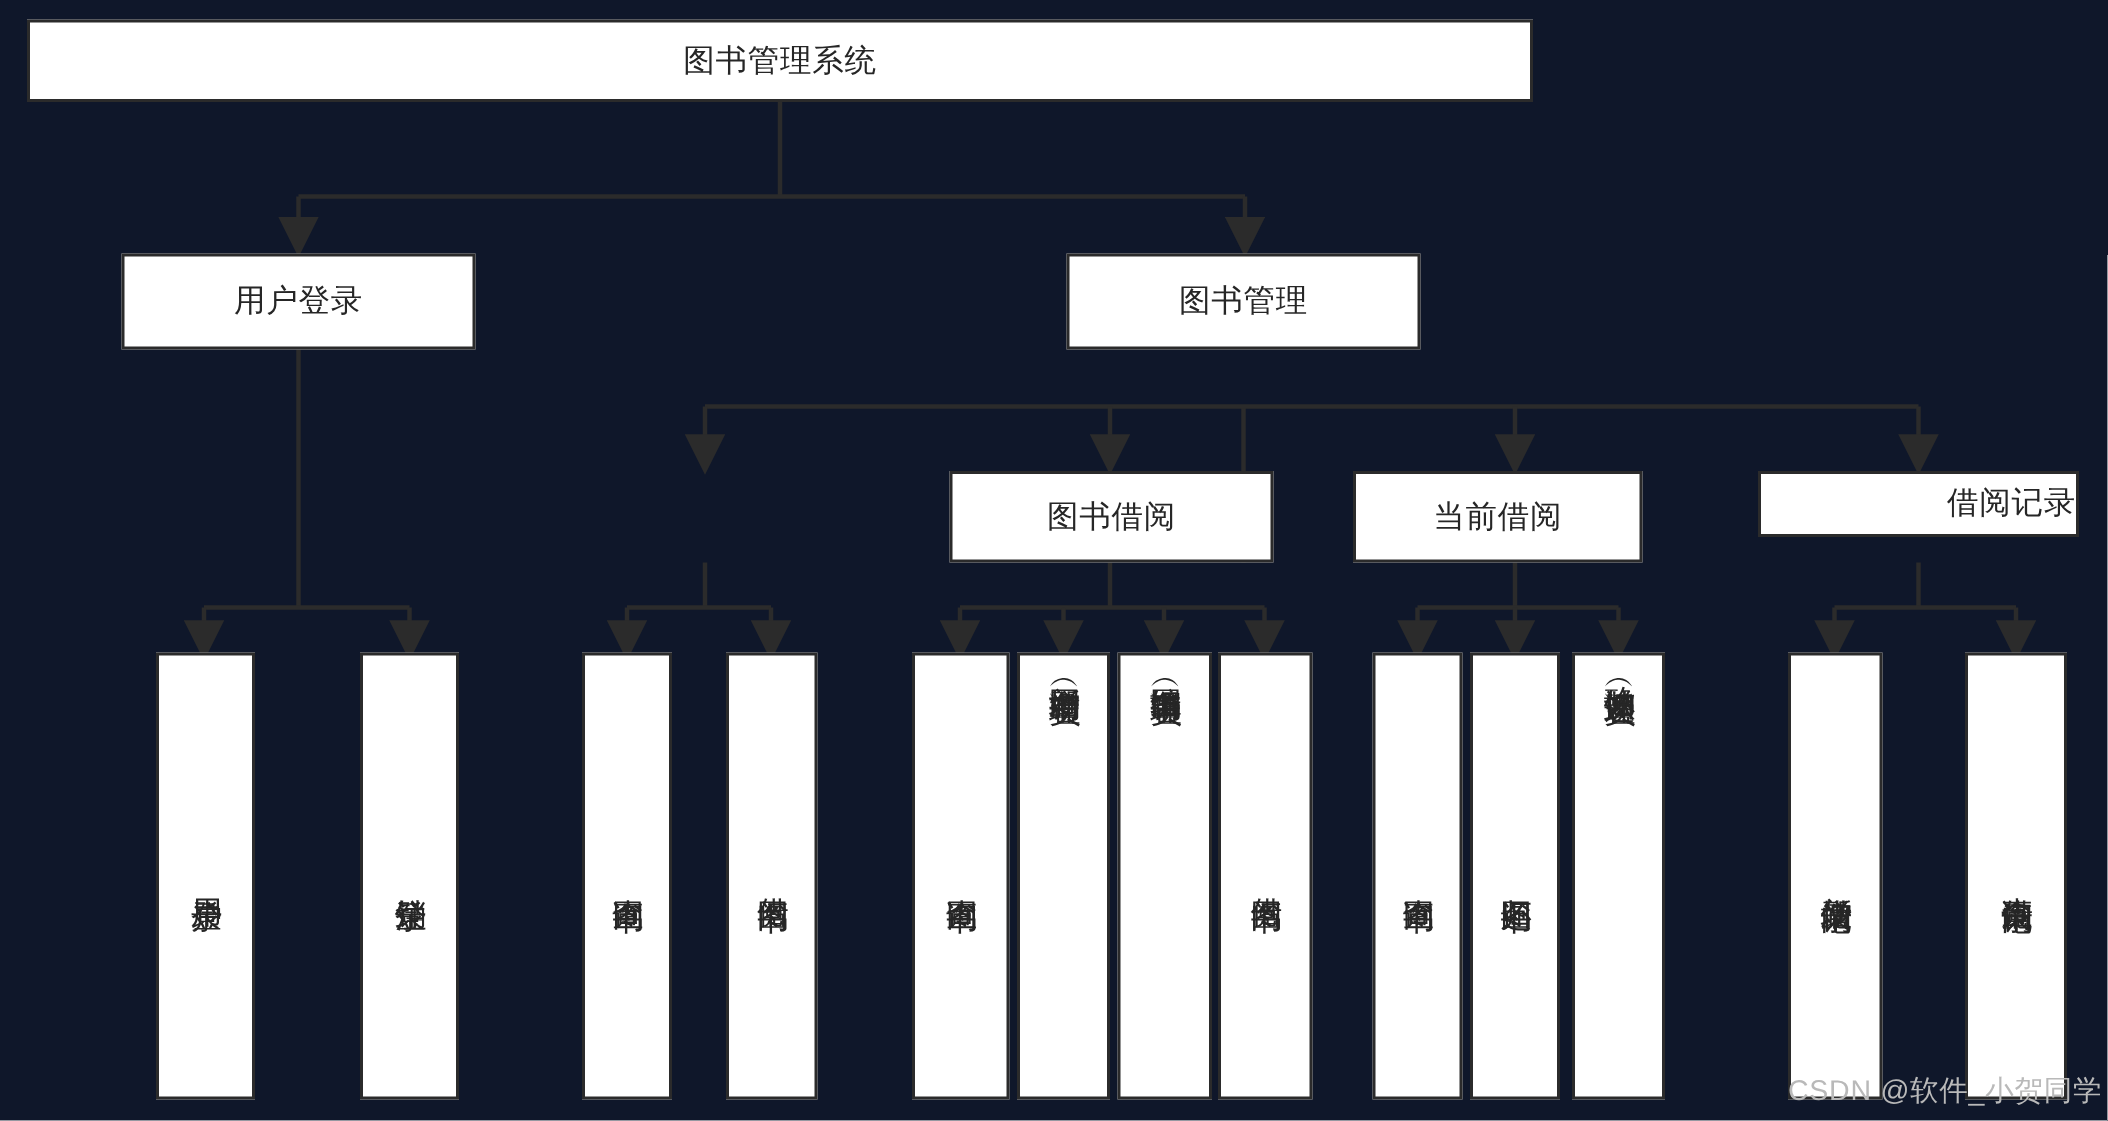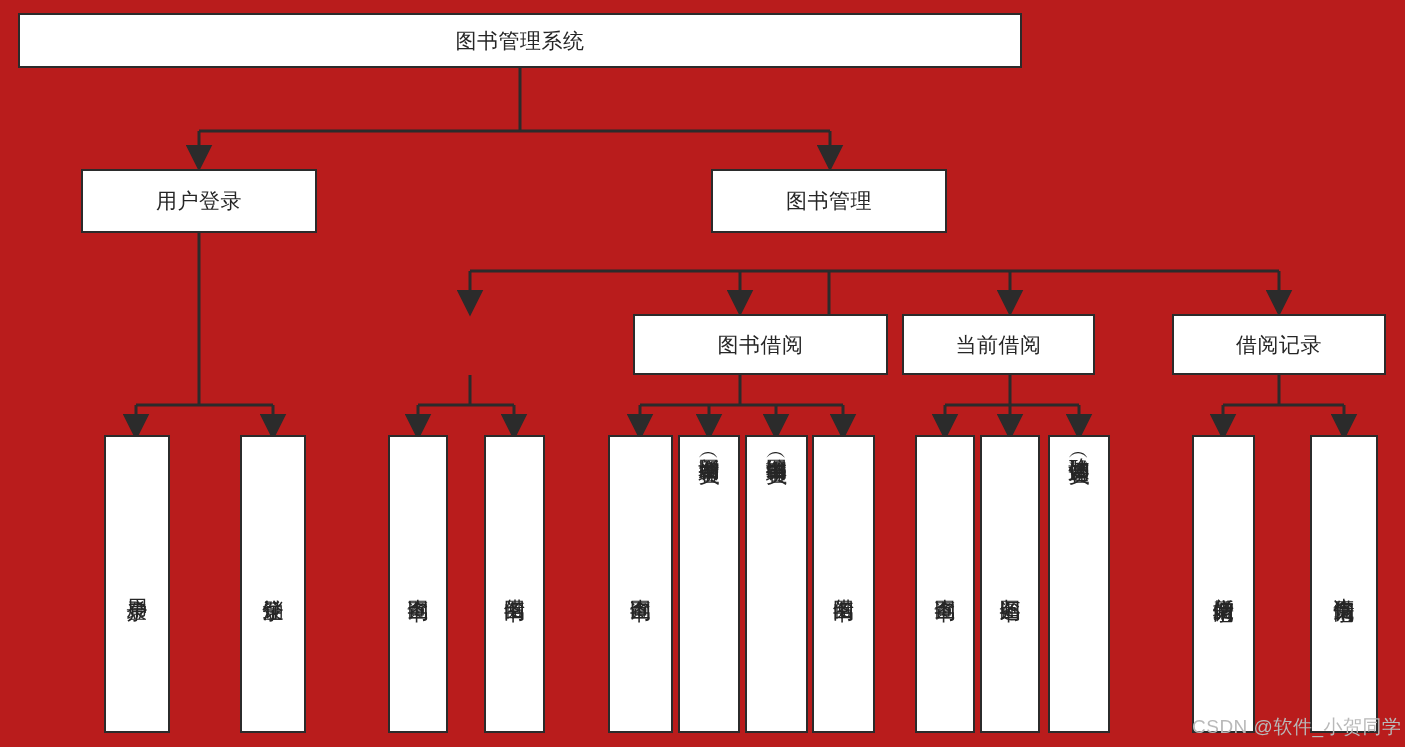--- a/index.html
+++ b/index.html
@@ -7,21 +7,21 @@
     padding: 0;
     background: #ffffff;
   }
   body {
     font-family: "Liberation Sans", "DejaVu Sans", sans-serif;
   }
   #canvas {
     position: relative;
     width: 1405px;
     height: 747px;
-    background: #b91c1c;
+    background: #0f172a;
     overflow: hidden;
   }
   svg#connectors {
     position: absolute;
     left: 0;
     top: 0;
     width: 1405px;
     height: 747px;
     pointer-events: none;
   }
@@ -126,27 +126,27 @@
     <span>图书管理系统</span>
   </div>
 
   <div class="node node-h" style="left:81px; top:169px; width:236px; height:64px;">
     <span>用户登录</span>
   </div>
   <div class="node node-h" style="left:711px; top:169px; width:236px; height:64px;">
     <span>图书管理</span>
   </div>
 
-  <div class="node node-h" style="left:633px; top:314px; width:255px; height:61px;justify-content:center;">
+  <div class="node node-h" style="left:633px; top:314px; width:216px; height:61px;justify-content:center;">
     <span>图书借阅</span>
   </div>
   <div class="node node-h" style="left:902px; top:314px; width:193px; height:61px;">
     <span>当前借阅</span>
   </div>
-  <div class="node node-h" style="left:1172px; top:314px; width:214px; height:61px;">
+  <div class="node node-h" style="left:1172px; top:314px; width:214px; height:44px;justify-content:flex-end;">
     <span>借阅记录</span>
   </div>
 
   <div class="node node-v" style="left:104px; top:435px; width:66px; height:298px;">
     <span class="vtext">用户登录</span>
   </div>
   <div class="node node-v" style="left:240px; top:435px; width:66px; height:298px;">
     <span class="vtext">注销登录</span>
   </div>
 

